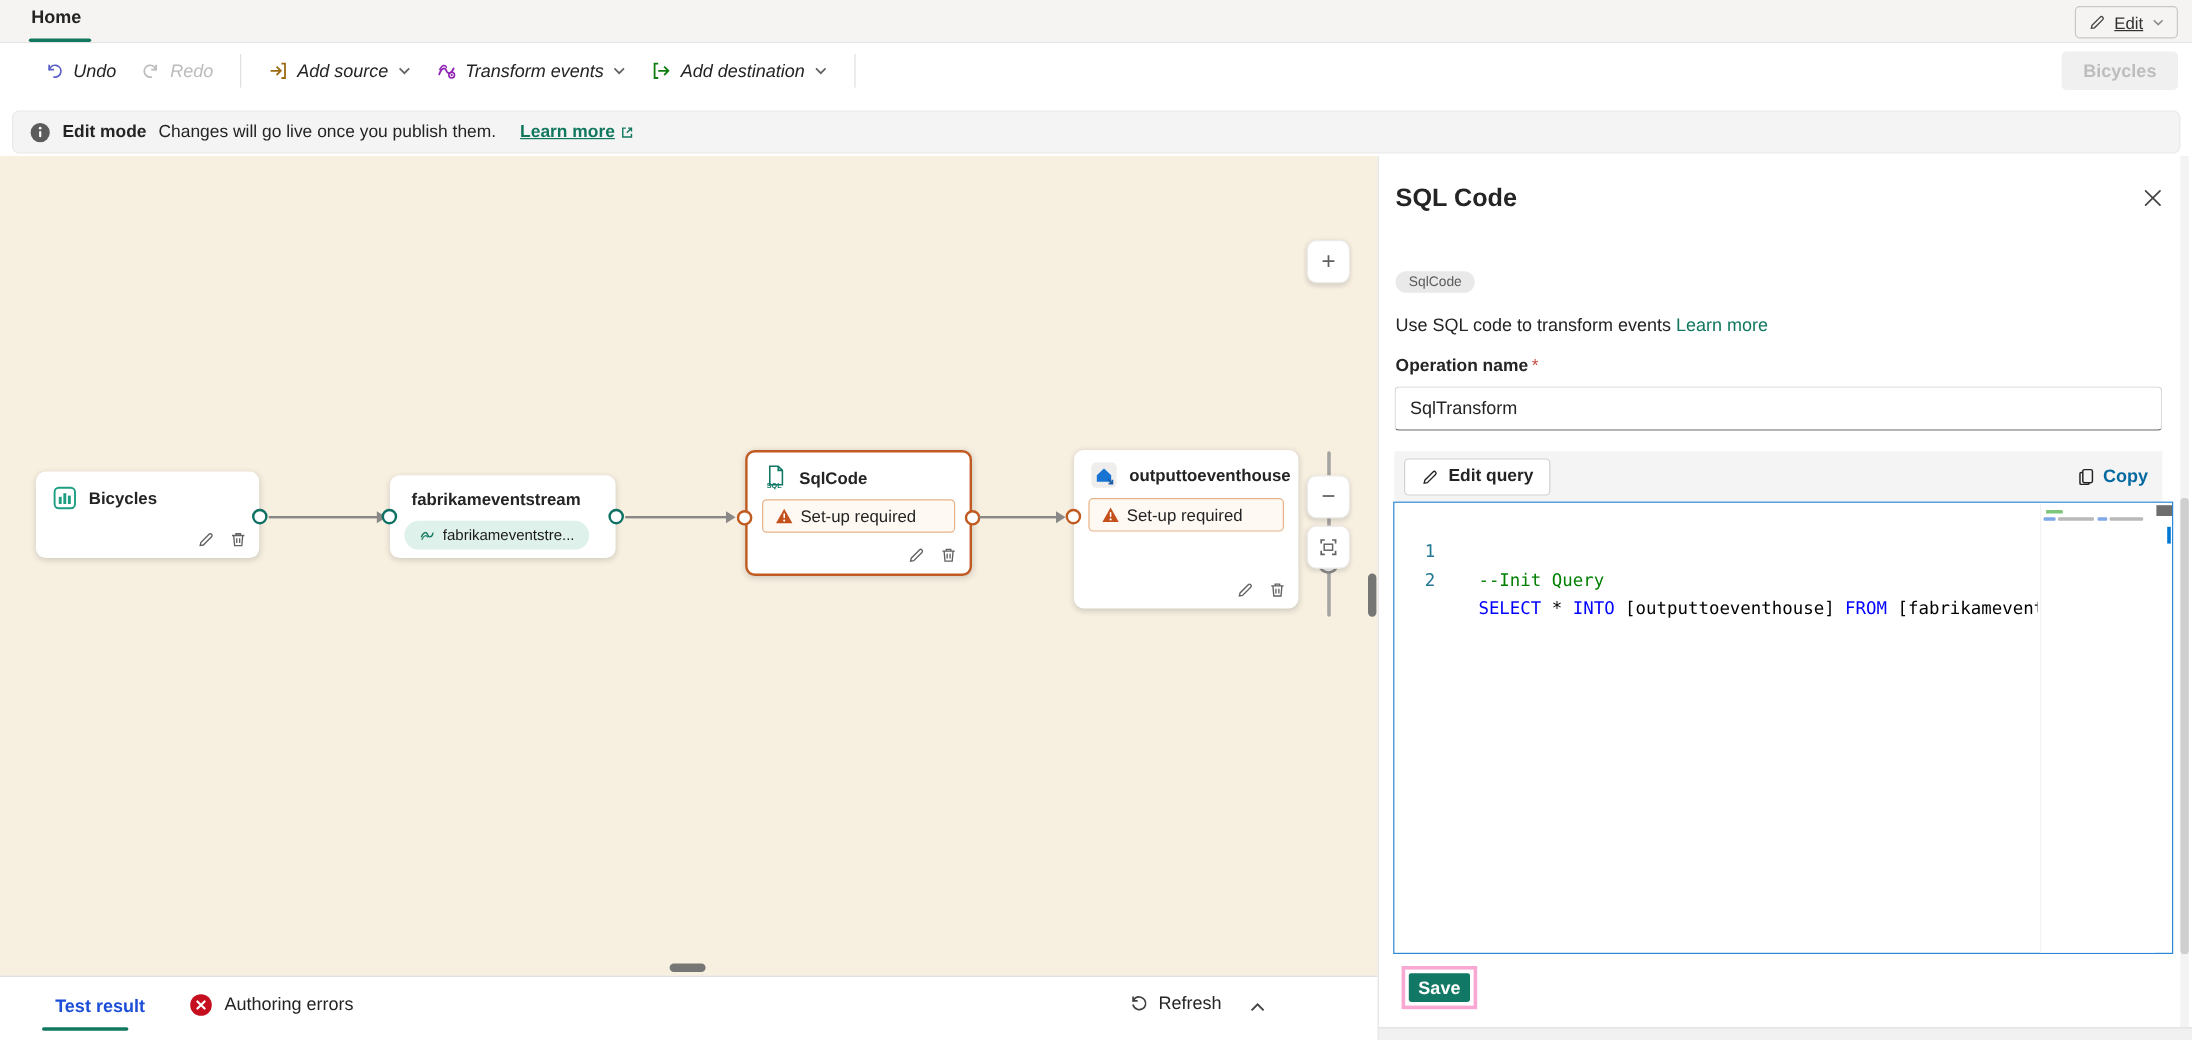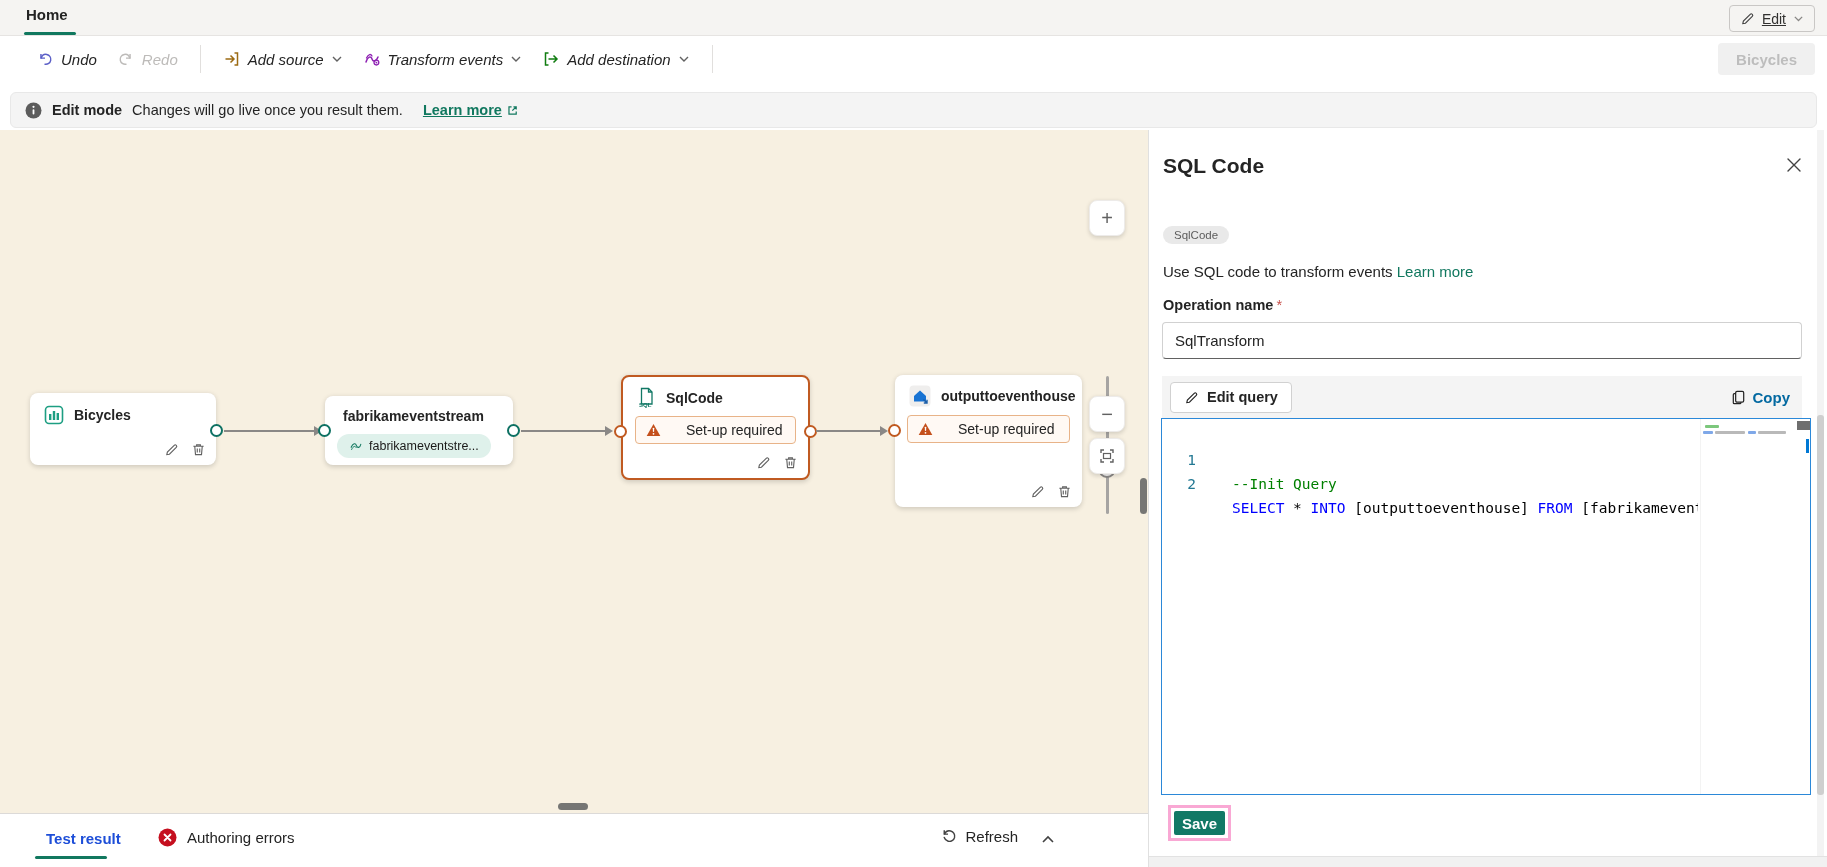--- a/index.html
+++ b/index.html
@@ -25,21 +25,21 @@
   .banner b { font-weight:700; }
   .banner-link { color:#11785F; text-decoration:underline; font-weight:600; display:inline-flex; align-items:center; gap:4px; margin-left:10px; cursor:pointer; }
 
   
   .canvas { position:absolute; left:0; top:130px; width:1148px; height:683px; background:#F7F0E1; overflow:hidden; }
   .node { position:absolute; background:#fff; border-radius:8px; box-shadow:0 1.6px 5px rgba(0,0,0,.16); cursor:pointer; }
   .node-title-row { display:flex; align-items:center; gap:10px; padding:12px 14px 4px 14px; }
   .node-title { font-size:14px; font-weight:700; color:#242424; white-space:nowrap; }
   .node-actions { position:absolute; right:10px; bottom:8px; display:flex; gap:12px; }
   .node-actions svg { cursor:pointer; }
-  .warn-pill { margin:4px 12px 0 12px; display:flex; align-items:center; gap:25px; border:1px solid #E8B388; background:#FFF9F4; border-radius:4px; padding:5px 10px; font-size:14px; color:#242424; white-space:nowrap; }
+  .warn-pill { margin:4px 12px 0 12px; display:flex; align-items:center; gap:6px; border:1px solid #E8B388; background:#FFF9F4; border-radius:4px; padding:5px 10px; font-size:14px; color:#242424; white-space:nowrap; }
   .stream-pill { margin:6px 12px 0 12px; display:inline-flex; align-items:center; gap:6px; background:#DFF1EB; border-radius:14px; padding:5px 12px; font-size:12.5px; color:#1B1A19; white-space:nowrap; }
   .port { position:absolute; width:13px; height:13px; border-radius:50%; background:#fff; border:2.5px solid #0E7163; cursor:crosshair; }
   .port.orange { border-color:#C05A21; }
   .edge { position:absolute; height:2px; background:#8A8886; }
   .edge-arrow { position:absolute; width:0; height:0; border-top:5px solid transparent; border-bottom:5px solid transparent; border-left:8px solid #8A8886; }
 
   
   .zoom-btn { position:absolute; width:36px; height:36px; background:#fff; border:1px solid #EDEBE9; border-radius:8px; box-shadow:0 1.6px 4px rgba(0,0,0,.14); display:flex; align-items:center; justify-content:center; font-size:20px; color:#616161; cursor:pointer; }
   .zoom-track { position:absolute; left:1106px; top:246px; width:3px; height:138px; background:#A6A4A2; border-radius:2px; }
   .zoom-handle { position:absolute; left:1098px; top:330px; width:18px; height:18px; background:#F3F2F1; border:2px solid #8A8886; border-radius:50%; cursor:grab; }
@@ -182,21 +182,21 @@
   <div class="banner-wrap">
     <div class="banner">
       <span>
         <svg width="17" height="17" viewBox="0 0 17 17">
             <circle cx="8.5" cy="8.5" r="8" fill="#5C5C5C"></circle>
             <rect x="7.6" y="7.2" width="1.8" height="5.2" rx="0.9" fill="#fff"></rect>
             <circle cx="8.5" cy="4.8" r="1.1" fill="#fff"></circle>
           </svg>
       </span>
       <b>Edit mode</b>
-      <span>Changes will go live once you result them.</span>
+      <span>Changes will go live once you publish them.</span>
       <span class="banner-link">
         <span>Learn more</span>
         <span>
           <svg width="13" height="13" viewBox="0 0 14 14">
               <path d="M6 3 H3.2 V11 H11 V8" fill="none" stroke="#11785F" stroke-width="1.3"></path>
               <path d="M8 3 H11 V6 M11 3 L6.8 7.2" fill="none" stroke="#11785F" stroke-width="1.3"></path>
             </svg>
         </span>
       </span>
     </div>

